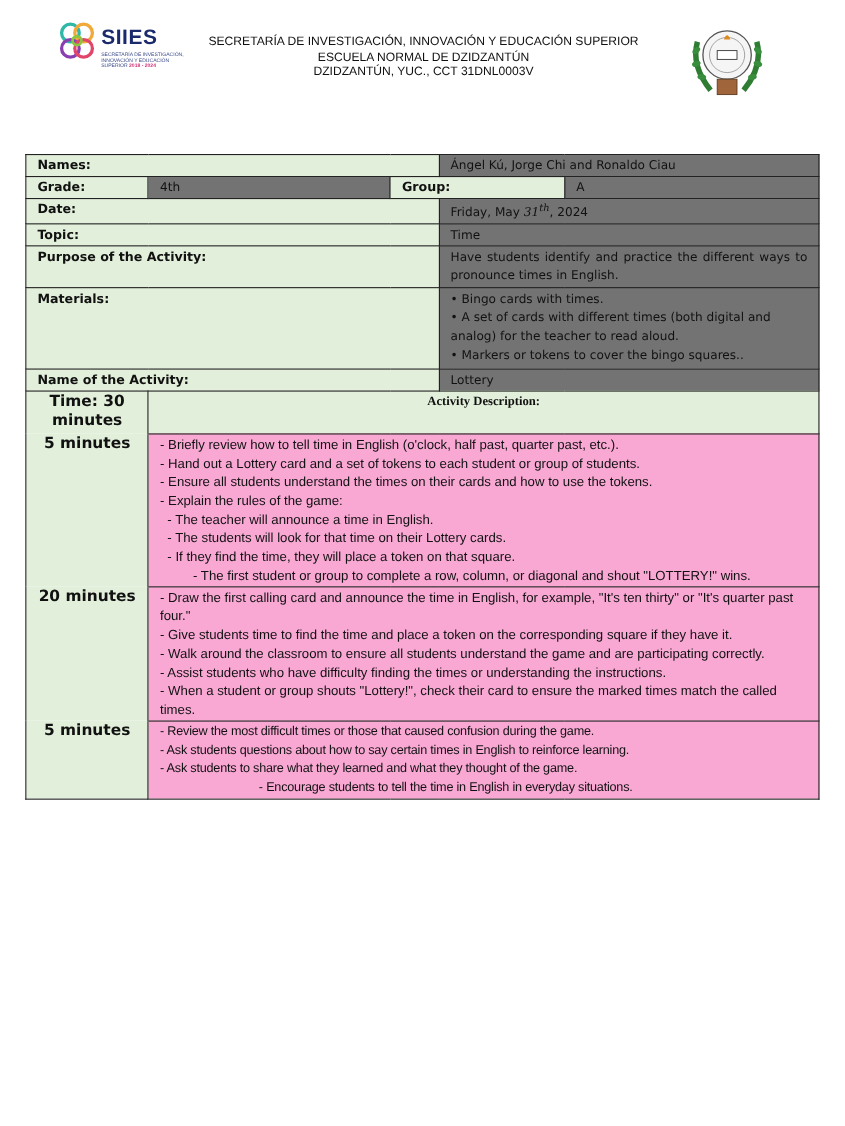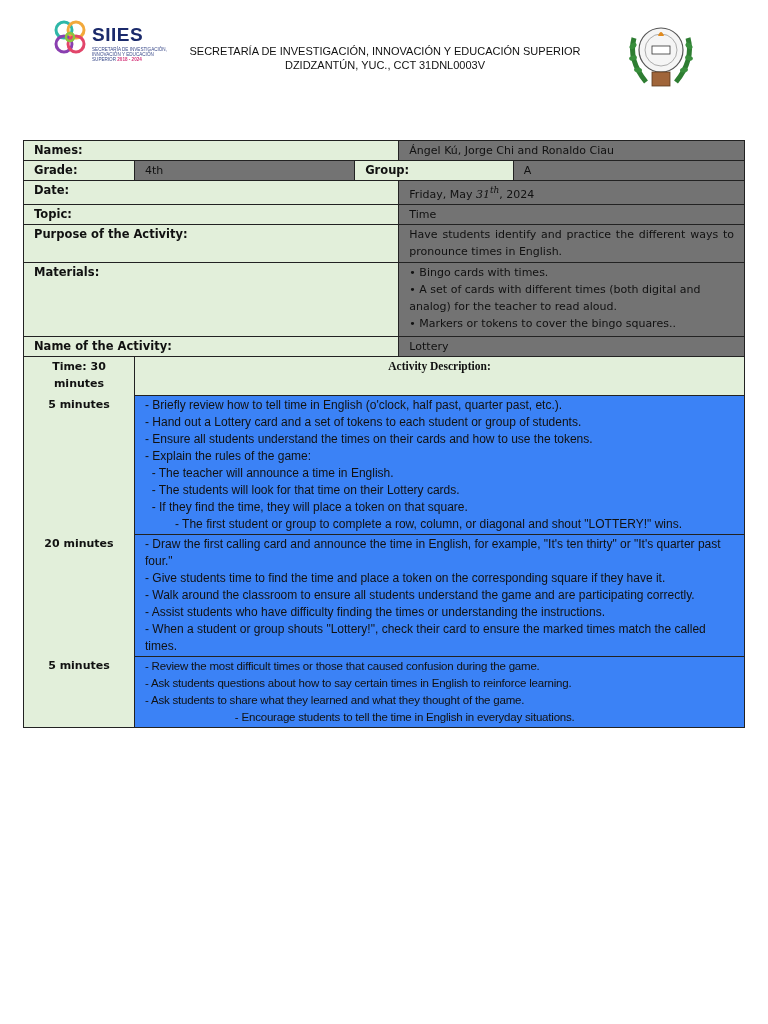--- a/index.html
+++ b/index.html
@@ -3,33 +3,33 @@
 <meta charset="utf-8">
 <style>
   html, body { margin: 0; padding: 0; background: #ffffff; }
   body { width: 768px; height: 1024px; position: relative; overflow: hidden; font-family: "Liberation Sans", sans-serif; color: #111; }
   .header { position: absolute; left: 0; top: 0; width: 768px; height: 110px; }
   .siies-logo { position: absolute; left: 52px; top: 20px; width: 130px; height: 50px; }
   .siies-mark { position: absolute; left: 0; top: 0; width: 36px; height: 36px; }
   .siies-word { position: absolute; left: 40px; top: 4px; font-family: "Liberation Sans", sans-serif; font-weight: bold; font-size: 19px; color: #1b2a6b; letter-spacing: 0.5px; }
   .siies-sub { position: absolute; left: 40px; top: 27px; font-size: 4.6px; line-height: 5.2px; color: #3a4a8a; width: 90px; }
   .siies-sub .yr { color: #d4357a; font-weight: bold; }
-  .header-text { position: absolute; left: 180px; top: 45px; width: 410px; text-align: center; font-size: 11px; line-height: 13.5px; color: #111; }
+  .header-text { position: absolute; left: 180px; top: 32px; width: 410px; text-align: center; font-size: 11px; line-height: 13.5px; color: #111; }
   .crest { position: absolute; left: 624px; top: 20px; width: 74px; height: 72px; }
 
   table.plan { position: absolute; left: 23px; top: 140px; width: 722px; border-collapse: collapse; font-family: "Liberation Sans", sans-serif; font-size: 12px; }
   table.plan td { border: 1px solid #222; padding: 1px 10px; vertical-align: top; line-height: 17px; }
   .lbl { background: #e2efda; font-weight: bold; font-family: "DejaVu Sans", sans-serif; font-size: 11.5px; }
   .val { background: #737373; font-family: "DejaVu Sans", sans-serif; font-size: 11px; }
   .just { text-align: justify; }
   .sup { font-style: italic; font-size: 9px; vertical-align: super; }
   .datenum { font-family: "DejaVu Serif", serif; font-style: italic; }
-  .timecell { background: #e2efda; font-weight: bold; text-align: center; font-family: "DejaVu Sans", sans-serif; font-size: 11px; margin-top: 37px; }
+  .timecell { background: #e2efda; font-weight: bold; text-align: center; font-family: "DejaVu Sans", sans-serif; font-size: 14px; margin-top: 37px; }
   .desc-head { background: #e2efda; font-weight: bold; text-align: center; font-family: Liberation Serif, serif; font-size: 11.5px; height: 36px; }
-  .desc { background: #3b82f6; font-size: 12px; line-height: 17.3px; }
+  .desc { background: #f9a8d4; font-size: 12px; line-height: 17.3px; }
   .desc div { white-space: pre-wrap; }
   .narrow { font-size: 11.5px; letter-spacing: -0.2px; }
 </style>
 </head>
 <body>
 
 <div class="header">
   <div class="siies-logo">
     <svg class="siies-mark" viewBox="0 0 36 36">
       <circle cx="12" cy="10" r="8" fill="none" stroke="#2fb7a8" stroke-width="3"></circle>
@@ -41,20 +41,21 @@
     <div class="siies-word">SIIES</div>
     <div class="siies-sub">
       <div>SECRETARÍA DE INVESTIGACIÓN,</div>
       <div>INNOVACIÓN Y EDUCACIÓN</div>
       <div><span>SUPERIOR</span> <span class="yr">2018 - 2024</span></div>
     </div>
   </div>
 
   <div class="header-text">
     <div>SECRETARÍA DE INVESTIGACIÓN, INNOVACIÓN Y EDUCACIÓN SUPERIOR</div>
+    <div>ESCUELA NORMAL DE DZIDZANTÚN</div>
     <div>DZIDZANTÚN, YUC., CCT 31DNL0003V</div>
   </div>
 
   <svg class="crest" viewBox="0 0 74 72">
     <path d="M10 18 Q4 40 22 62" fill="none" stroke="#2e7d32" stroke-width="5"></path>
     <path d="M64 18 Q70 40 52 62" fill="none" stroke="#2e7d32" stroke-width="5"></path>
     <g fill="#388e3c">
       <ellipse cx="9" cy="26" rx="4" ry="2.5" transform="rotate(-40 9 26)"></ellipse>
       <ellipse cx="9" cy="38" rx="4" ry="2.5" transform="rotate(-20 9 38)"></ellipse>
       <ellipse cx="14" cy="50" rx="4" ry="2.5" transform="rotate(10 14 50)"></ellipse>

